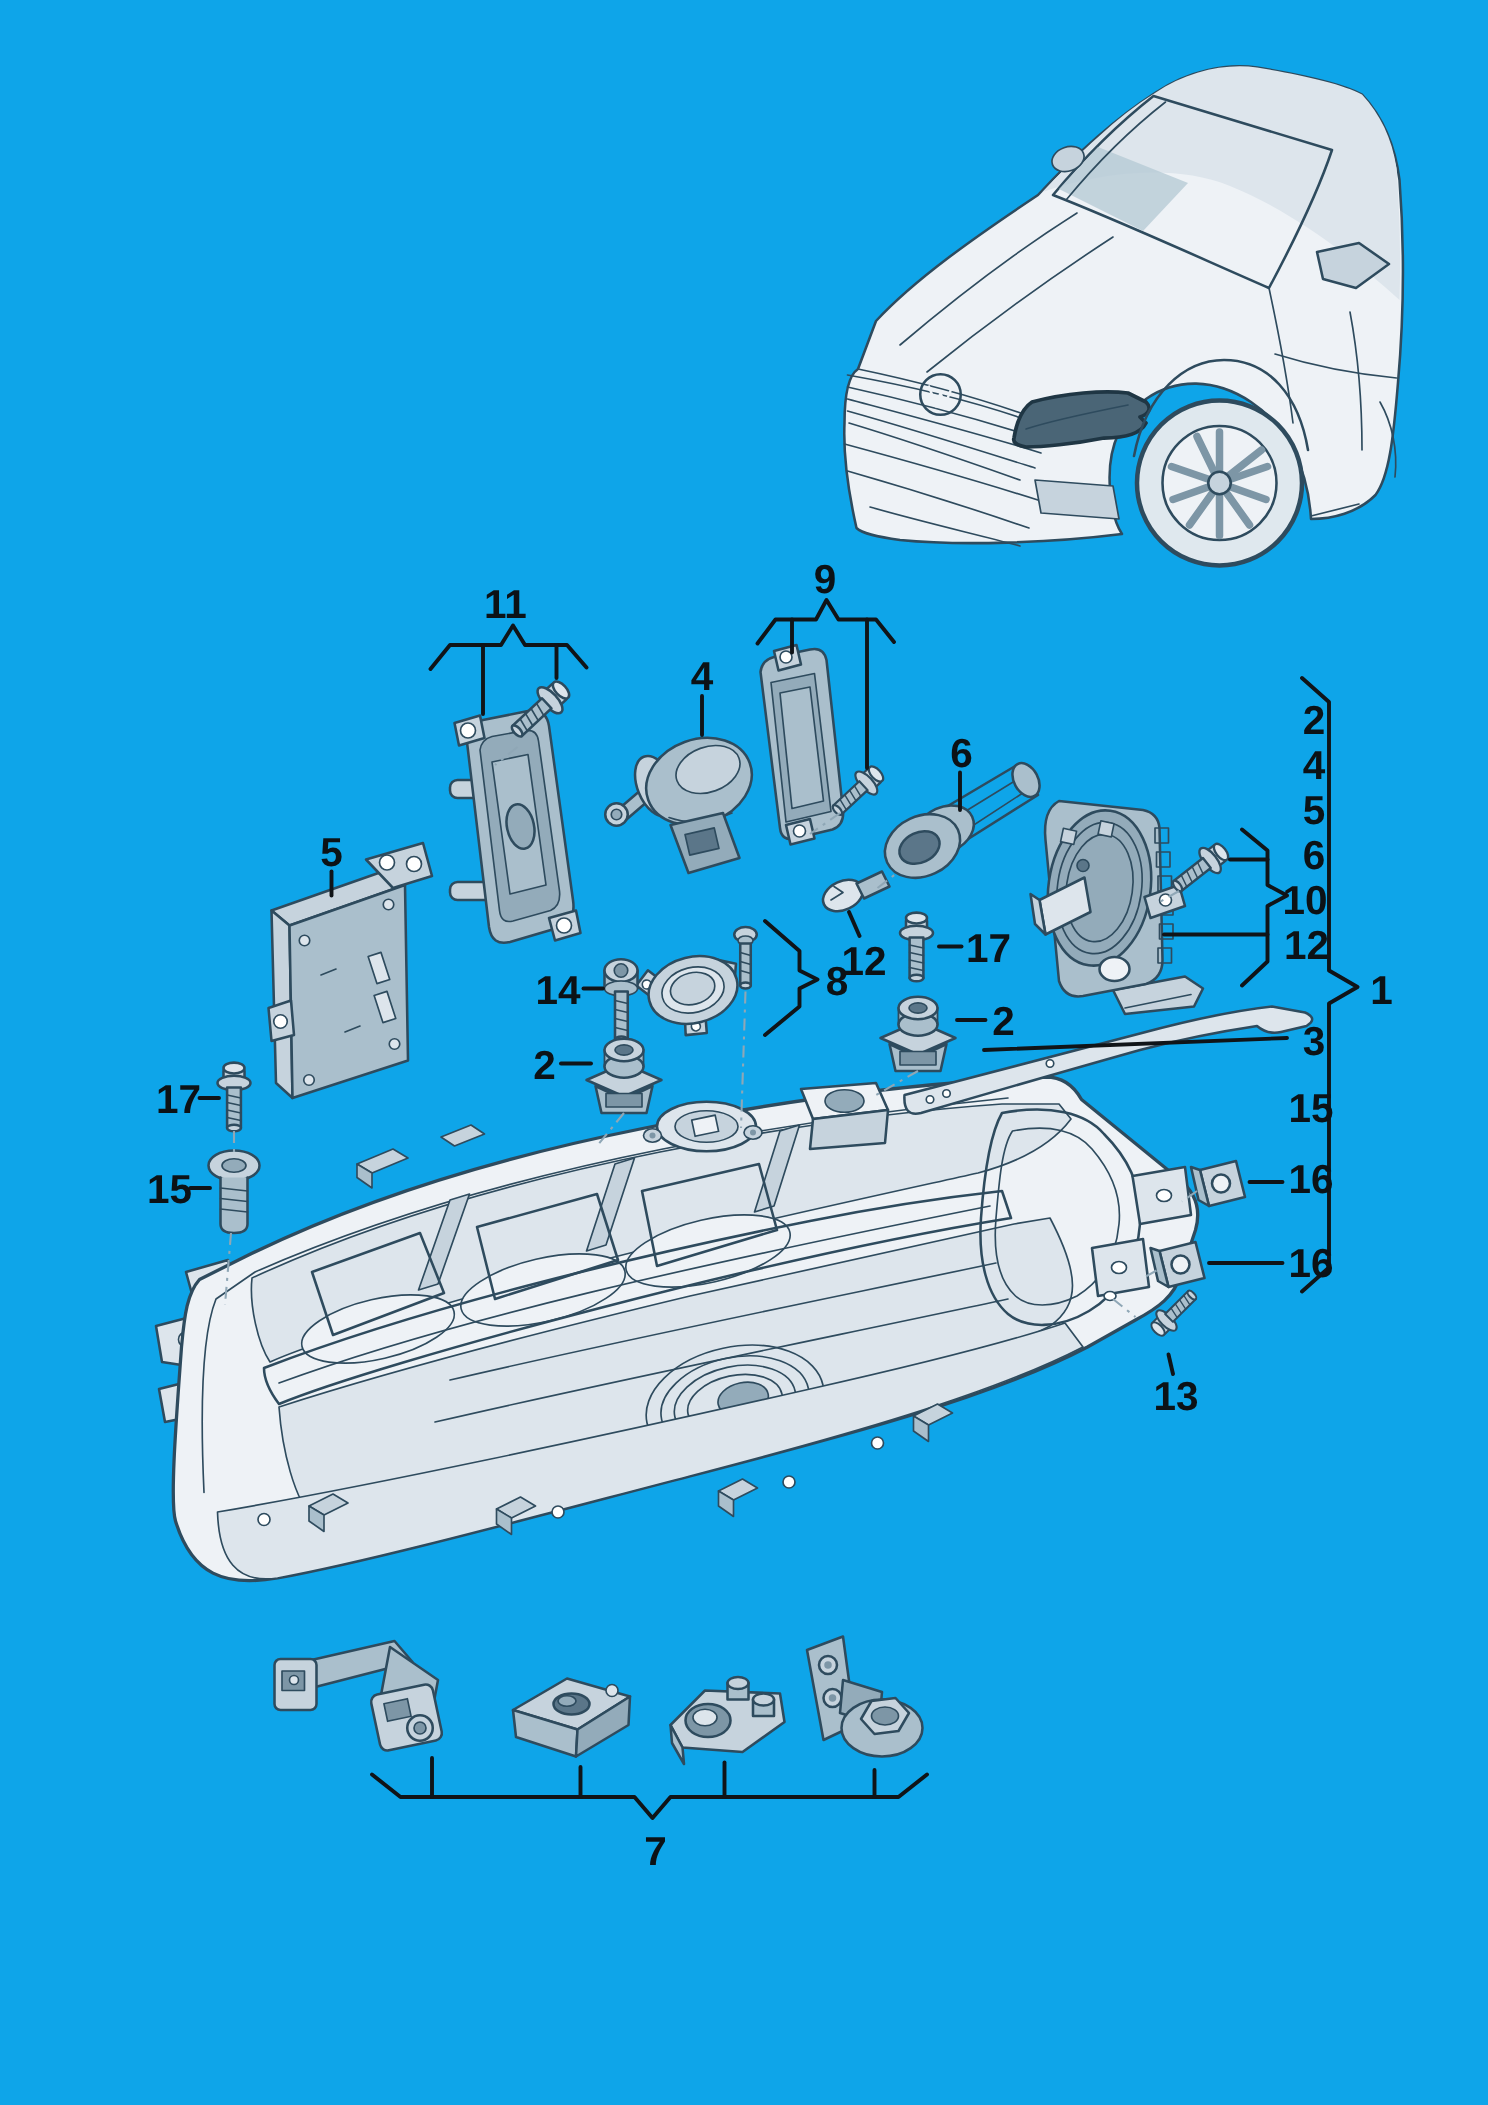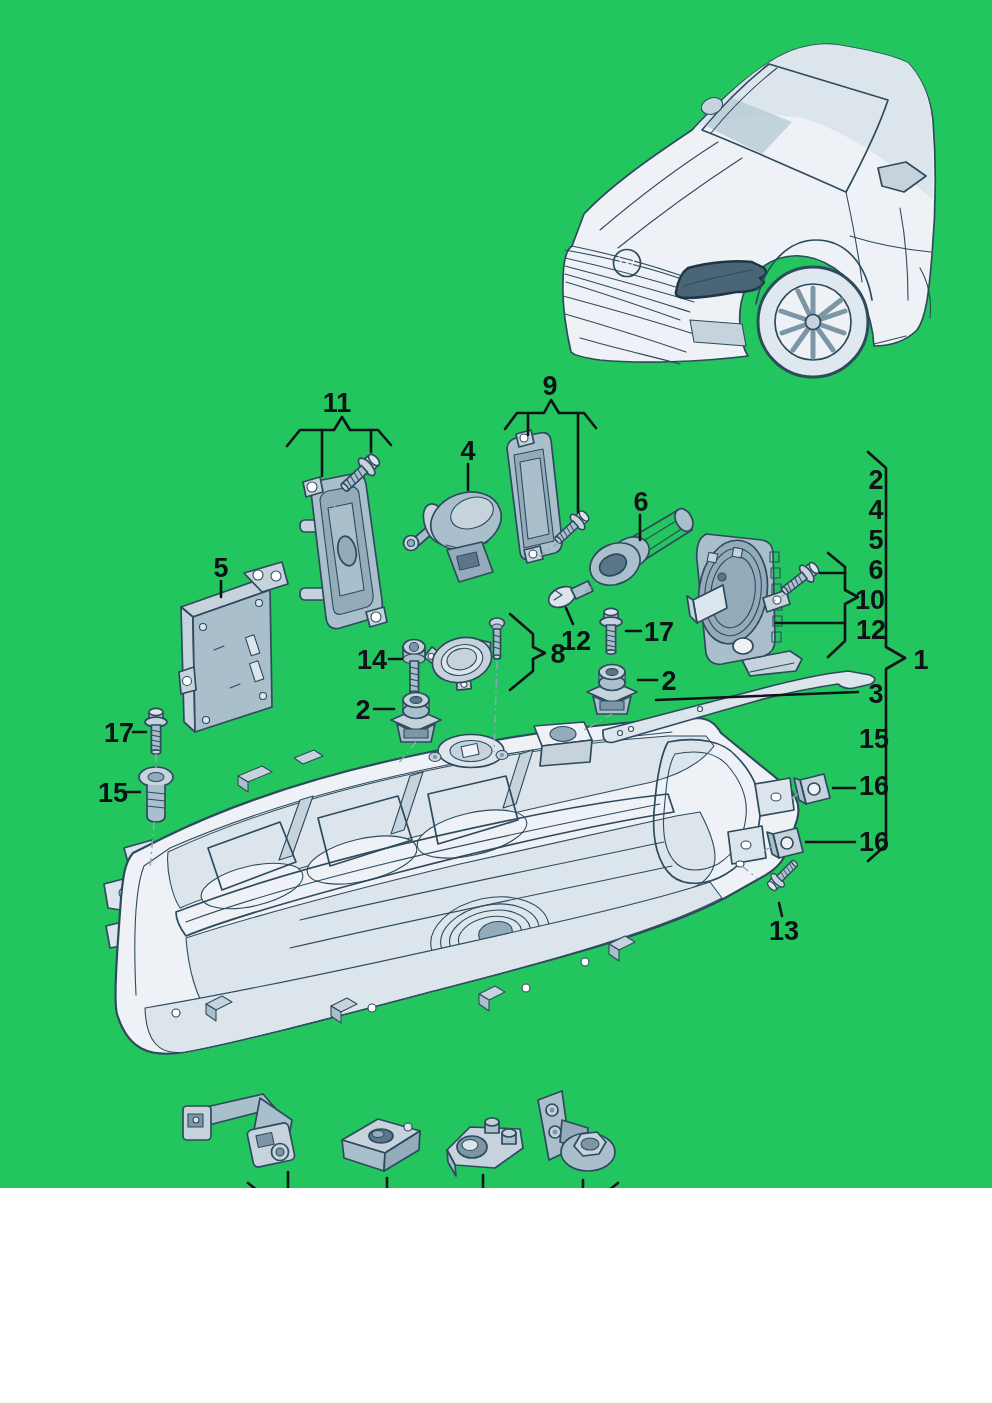--- a/index.html
+++ b/index.html
@@ -1,16 +1,16 @@
 <!DOCTYPE html>
 <html><head>
 <meta charset="utf-8">
 <style>
   html,body{margin:0;padding:0;background:#ffffff;}
-  .stage{width:992px;height:1188px;position:relative;background:#22c55e;overflow:hidden;}
+  .stage{width:992px;height:1403px;position:relative;background:#0ea5e9;overflow:hidden;}
   svg{display:block;}
   
   .o{stroke:#2e4b5e;stroke-width:1.7;fill:none;stroke-linejoin:round;stroke-linecap:round;}
   .oth{stroke:#2e4b5e;stroke-width:1.1;fill:none;stroke-linejoin:round;stroke-linecap:round;}
   .f0{fill:#ffffff;}
   .f1{fill:#eef2f6;}
   .f2{fill:#dde5ec;}
   .f3{fill:#c6d3dd;}
   .f4{fill:#aabfcc;}
   .f5{fill:#93abba;}

